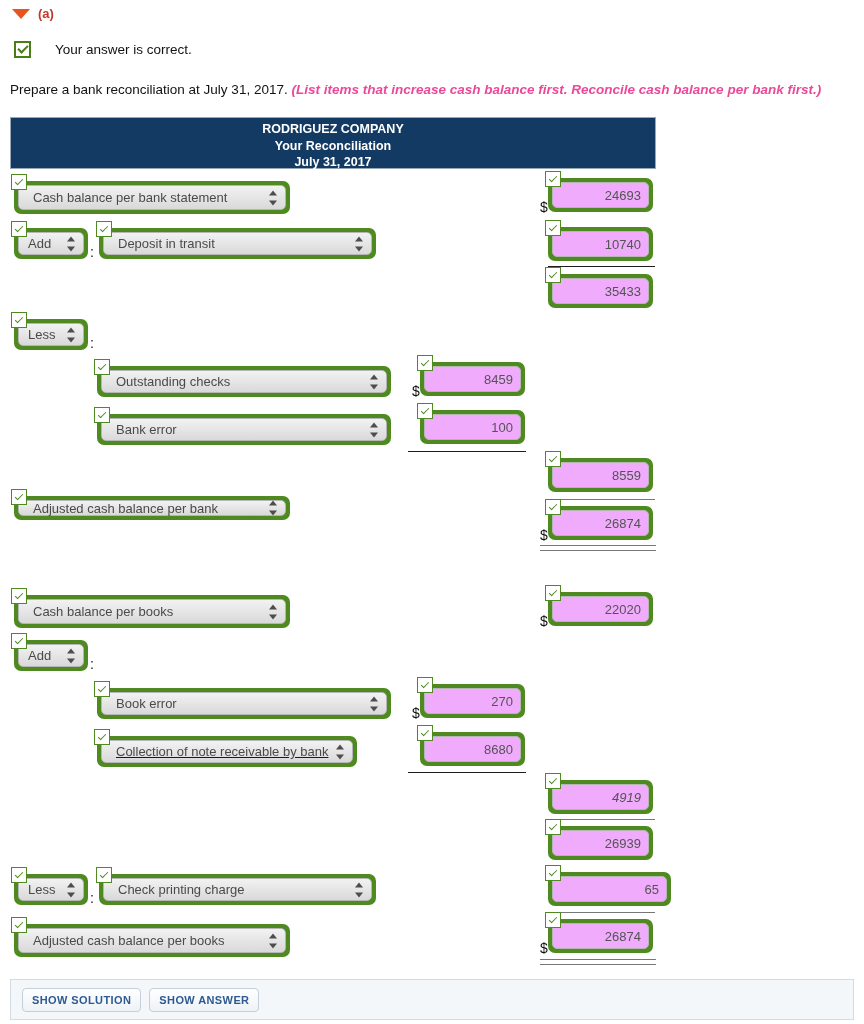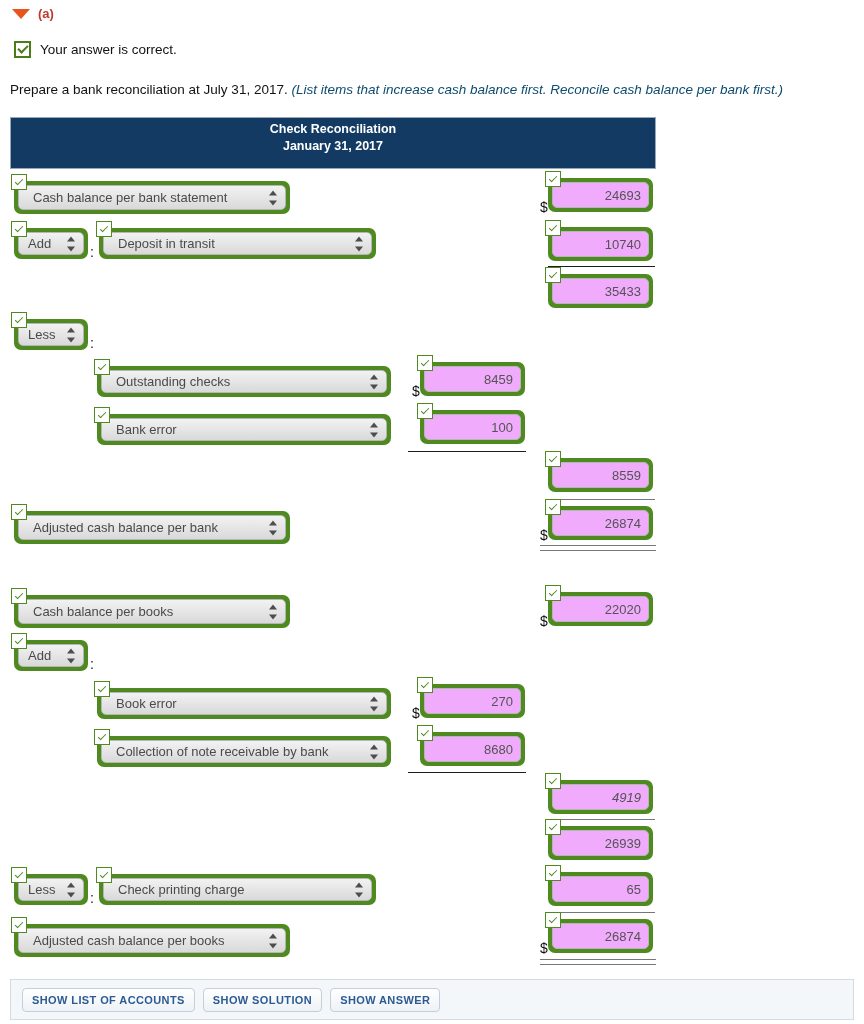--- a/index.html
+++ b/index.html
@@ -13,30 +13,30 @@
     overflow:hidden;
   }
   .abs{position:absolute;}
 
   
   .part-header{left:12px;top:6px;display:flex;align-items:center;gap:8px;}
   .tri{width:0;height:0;border-left:9px solid transparent;border-right:9px solid transparent;
        border-top:10px solid #e8541e;}
   .part-label{color:#c0392b;font-weight:bold;font-size:13px;}
 
-  .correct-row{left:14px;top:41px;display:flex;align-items:center;gap:9px;}
+  .correct-row{left:14px;top:41px;display:flex;align-items:center;gap:24px;}
   .chk-box{width:17px;height:17px;border:2px solid #4a7c18;background:#fff;
            box-sizing:border-box;display:flex;align-items:center;justify-content:center;}
   .chk-box:after{content:"";display:block;width:8px;height:4px;
            border-left:2px solid #4a7c18;border-bottom:2px solid #4a7c18;
            transform:rotate(-45deg);margin-top:-3px;}
   .correct-text{font-size:13.5px;color:#111;}
 
   .instr{left:10px;top:82px;font-size:13.5px;color:#111;white-space:nowrap;}
-  .instr .red{color:#0c4a6e;font-style:italic;font-weight:normal;}
+  .instr .red{color:#ec4899;font-style:italic;font-weight:bold;}
 
   
   .titlebar{
     left:10px;top:117px;width:646px;height:52px;
     background:#123a63;color:#ffffff;
     text-align:center;font-weight:bold;font-size:12.5px;
     line-height:16.5px;padding-top:3px;box-sizing:border-box;
     border:1px solid #9aa7b5;
   }
 
@@ -121,22 +121,23 @@
   <span class="chk-box"></span>
   <span class="correct-text">Your answer is correct.</span>
 </div>
 
 <div class="abs instr">
   <span>Prepare a bank reconciliation at July 31, 2017.</span>
   <span class="red">(List items that increase cash balance first. Reconcile cash balance per bank first.)</span>
 </div>
 
 <div class="abs titlebar">
-  <div>Check Reconciliation</div>
-  <div>January 31, 2017</div>
+  <div>RODRIGUEZ COMPANY</div>
+  <div>Your Reconciliation</div>
+  <div>July 31, 2017</div>
 </div>
 
 <div class="fld sel" style="left:14px;top:181px;width:276px;height:33px;">
   <span class="tick"></span>
   <div class="inner">
       <span>Cash balance per bank statement</span>
     <span class="spin">
         <i class="up"></i>
         <i class="dn"></i>
       </span>
@@ -235,21 +236,21 @@
 <div class="rule" style="left:408px;top:451px;width:118px;"></div>
 
 <div class="fld num" style="left:548px;top:458px;width:105px;height:34px;">
   <span class="tick"></span>
   <div class="inner">
       <span>8559</span>
     </div>
 </div>
 
 <div class="rule grey" style="left:548px;top:499px;width:107px;"></div>
-<div class="fld sel" style="left:14px;top:511px;width:276px;height:33px;">
+<div class="fld sel" style="left:14px;top:496px;width:276px;height:24px;">
   <span class="tick"></span>
   <div class="inner">
       <span>Adjusted cash balance per bank</span>
     <span class="spin">
         <i class="up"></i>
         <i class="dn"></i>
       </span>
   </div>
 </div>
 <span class="dollar" style="left:540px;top:527px;">$</span>
@@ -302,21 +303,21 @@
   </div>
 </div>
 <span class="dollar" style="left:412px;top:705px;">$</span>
 <div class="fld num" style="left:420px;top:684px;width:105px;height:34px;">
   <span class="tick"></span>
   <div class="inner">
       <span>270</span>
     </div>
 </div>
 
-<div class="fld sel" style="left:97px;top:736px;width:294px;height:31px;">
+<div class="fld sel" style="left:97px;top:736px;width:260px;height:31px;text-decoration:underline;">
   <span class="tick"></span>
   <div class="inner">
       <span>Collection of note receivable by bank</span>
     <span class="spin">
         <i class="up"></i>
         <i class="dn"></i>
       </span>
   </div>
 </div>
 <div class="fld num" style="left:420px;top:732px;width:105px;height:34px;">
@@ -356,21 +357,21 @@
 <div class="fld sel" style="left:99px;top:874px;width:277px;height:31px;">
   <span class="tick"></span>
   <div class="inner">
       <span>Check printing charge</span>
     <span class="spin">
         <i class="up"></i>
         <i class="dn"></i>
       </span>
   </div>
 </div>
-<div class="fld num" style="left:548px;top:872px;width:105px;height:34px;">
+<div class="fld num" style="left:548px;top:872px;width:123px;height:34px;">
   <span class="tick"></span>
   <div class="inner">
       <span>65</span>
     </div>
 </div>
 
 <div class="rule grey" style="left:548px;top:912px;width:107px;"></div>
 <div class="fld sel" style="left:14px;top:924px;width:276px;height:33px;">
   <span class="tick"></span>
   <div class="inner">
@@ -384,16 +385,15 @@
 <span class="dollar" style="left:540px;top:940px;">$</span>
 <div class="fld num" style="left:548px;top:919px;width:105px;height:34px;">
   <span class="tick"></span>
   <div class="inner">
       <span>26874</span>
     </div>
 </div>
 <div class="dbl" style="left:540px;top:959px;width:116px;"></div>
 
 <div class="abs btnbar">
-  <button class="btn">SHOW LIST OF ACCOUNTS</button>
   <button class="btn">SHOW SOLUTION</button>
   <button class="btn">SHOW ANSWER</button>
 </div>
 
 </body></html>

